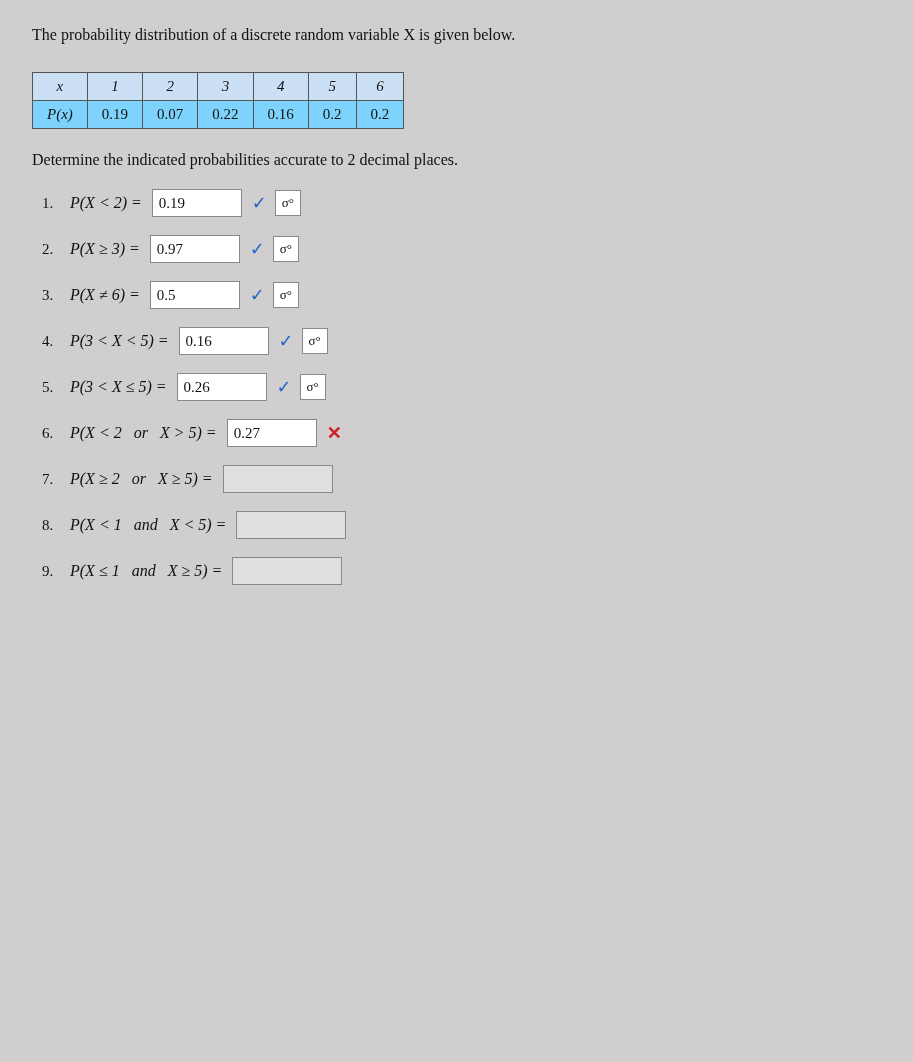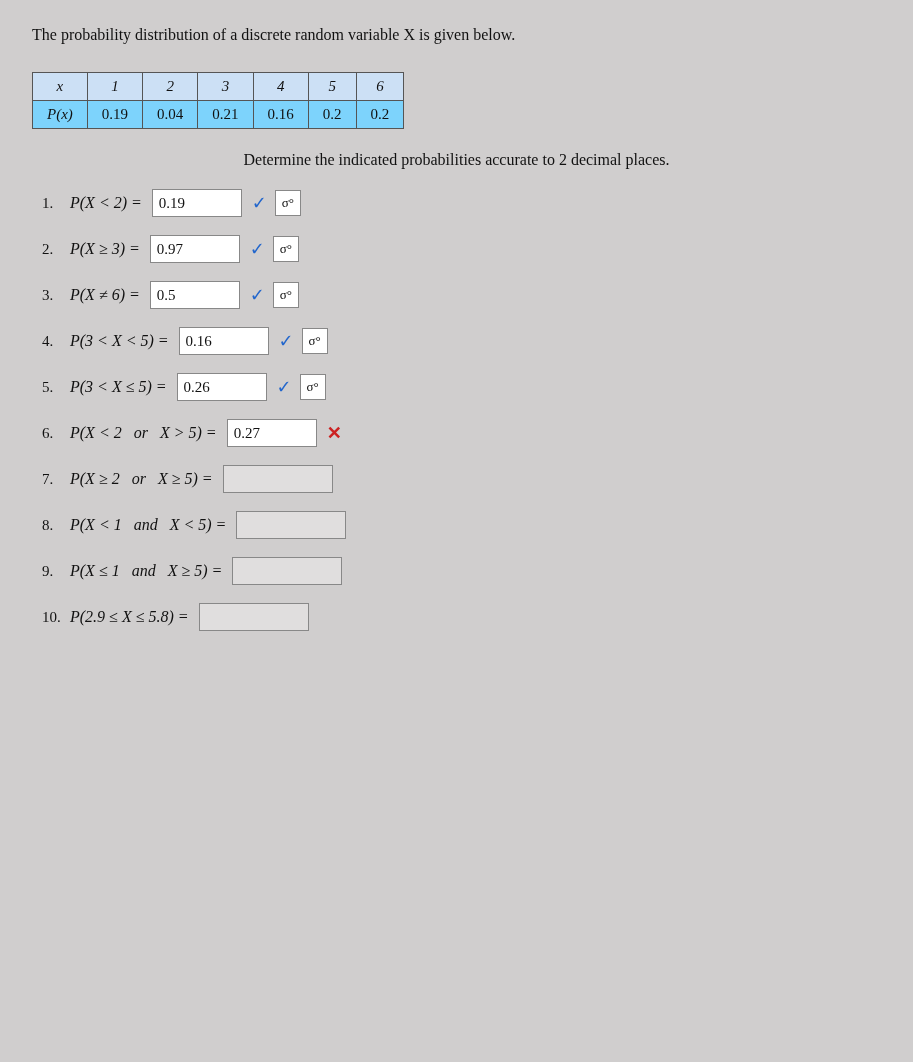--- a/index.html
+++ b/index.html
@@ -36,21 +36,20 @@
     }
     .prob-table .px-row td {
       background: #7dd3fc;
     }
     .prob-table .px-label {
       font-style: italic;
     }
     .determine-text {
       font-size: 16px;
       margin-bottom: 20px;
-      text-align: center;
     }
     .problems {
       display: flex;
       flex-direction: column;
       gap: 18px;
       padding-left: 10px;
     }
     .problem-row {
       display: flex;
       align-items: center;
@@ -118,22 +117,22 @@
       <td>1</td>
       <td>2</td>
       <td>3</td>
       <td>4</td>
       <td>5</td>
       <td>6</td>
     </tr>
     <tr class="px-row">
       <td class="px-label" style="font-style:italic;">P(x)</td>
       <td>0.19</td>
-      <td>0.04</td>
-      <td>0.21</td>
+      <td>0.07</td>
+      <td>0.22</td>
       <td>0.16</td>
       <td>0.2</td>
       <td>0.2</td>
     </tr>
   </tbody>
 </table>
 
 <p class="determine-text">Determine the indicated probabilities accurate to 2 decimal places.</p>
 
 <div class="problems" id="problems-container">
@@ -186,18 +185,13 @@
     <div class="problem-row">
       <span class="problem-num">8.</span>
       <span class="problem-label math"><i>P</i>(<i>X</i> &lt; 1 &nbsp; and &nbsp; <i>X</i> &lt; 5) =</span>
       <span class="answer-box empty"></span>
     </div>
     <div class="problem-row">
       <span class="problem-num">9.</span>
       <span class="problem-label math"><i>P</i>(<i>X</i> ≤ 1 &nbsp; and &nbsp; <i>X</i> ≥ 5) =</span>
       <span class="answer-box empty"></span>
     </div>
-    <div class="problem-row">
-      <span class="problem-num">10.</span>
-      <span class="problem-label math"><i>P</i>(2.9 ≤ <i>X</i> ≤ 5.8) =</span>
-      <span class="answer-box empty"></span>
-    </div>
   </div>
 
 </body></html>

